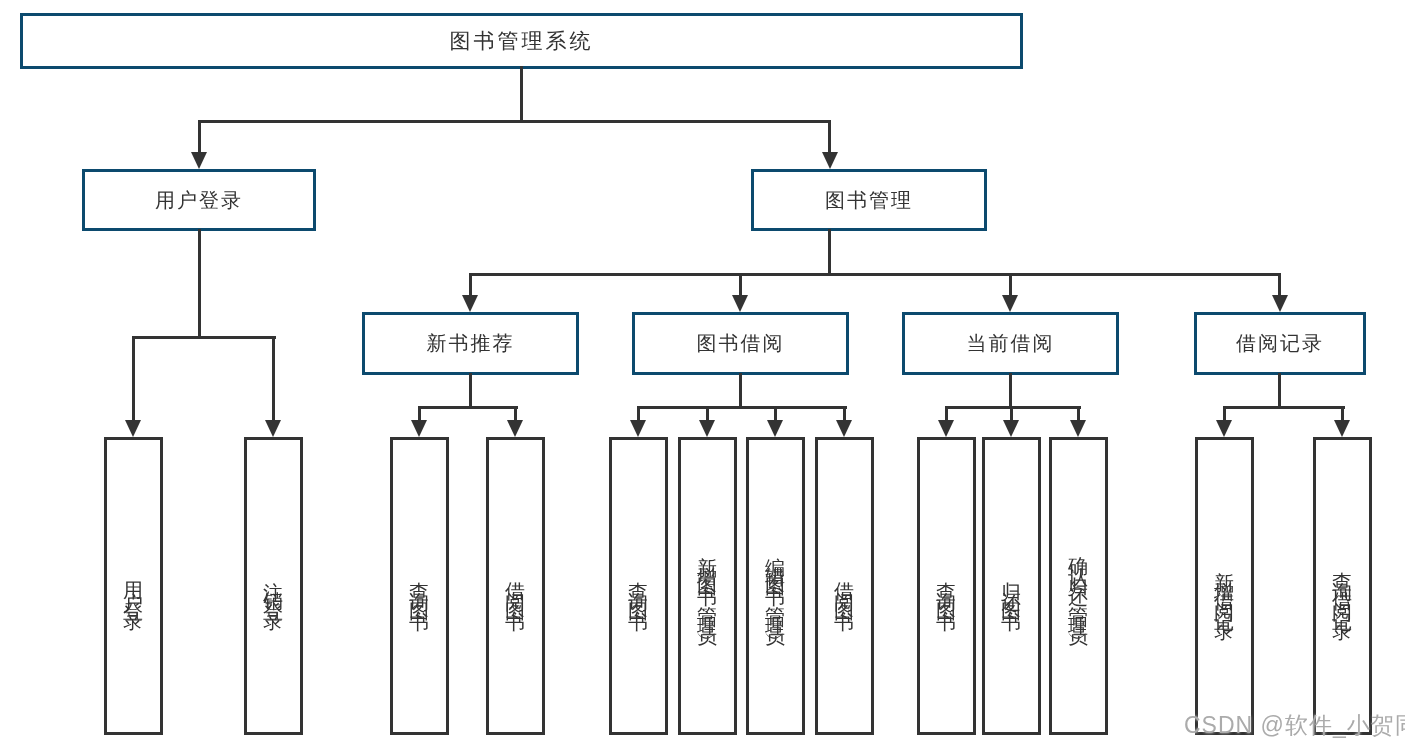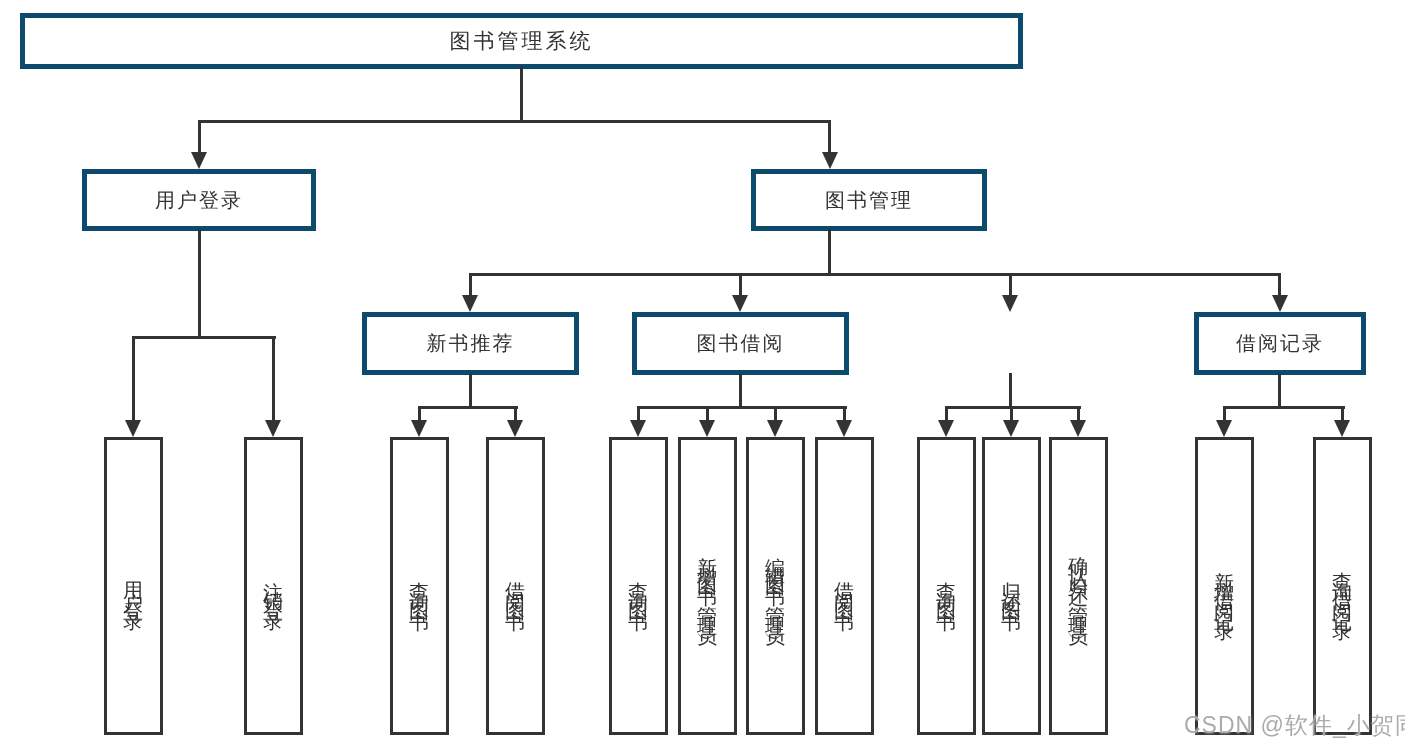--- a/index.html
+++ b/index.html
@@ -2,21 +2,21 @@
 <html><head>
 <meta charset="utf-8">
 <style>
   html,body{margin:0;padding:0;background:#ffffff;}
   .canvas{
     position:relative;width:1405px;height:747px;background:#ffffff;overflow:hidden;
     font-family:"Liberation Sans","DejaVu Sans",sans-serif;color:#333333;
   }
   
   .hbox{
-    position:absolute;box-sizing:border-box;background:#ffffff;border:5px solid #0c4a6e;
+    position:absolute;box-sizing:border-box;background:#ffffff;border:3px solid #0c4a6e;
     display:flex;align-items:center;justify-content:center;
     font-size:20px;letter-spacing:2px;color:#333333;white-space:nowrap;
   }
   .hbox.root{font-size:21px;letter-spacing:3px;}
   .vbox{
     position:absolute;box-sizing:border-box;background:#ffffff;border:3px solid #333333;
     width:59px;height:298px;top:437px;
     display:flex;align-items:center;justify-content:center;
   }
   .vbox span{
@@ -66,20 +66,21 @@
   <div class="ar" style="left:462px;top:295px;"></div>
   <div class="ln" style="left:739px;top:273px;width:3px;height:24px;"></div>
   <div class="ar" style="left:732px;top:295px;"></div>
   <div class="ln" style="left:1009px;top:273px;width:3px;height:24px;"></div>
   <div class="ar" style="left:1002px;top:295px;"></div>
   <div class="ln" style="left:1278px;top:273px;width:3px;height:24px;"></div>
   <div class="ar" style="left:1272px;top:295px;"></div>
 
   <div class="hbox" style="left:632px;top:312px;width:217px;height:63px;">图书借阅</div>
   <div class="hbox" style="left:362px;top:312px;width:217px;height:63px;">新书推荐</div>
+  <div class="hbox" style="left:902px;top:312px;width:217px;height:63px;">当前借阅</div>
   <div class="hbox" style="left:1194px;top:312px;width:172px;height:63px;">借阅记录</div>
 
   <div class="ln" style="left:469px;top:373px;width:3px;height:36px;"></div>
   <div class="ln" style="left:418px;top:406px;width:100px;height:3px;"></div>
   <div class="ln" style="left:418px;top:406px;width:3px;height:16px;"></div>
   <div class="ar" style="left:411px;top:420px;"></div>
   <div class="ln" style="left:514px;top:406px;width:3px;height:16px;"></div>
   <div class="ar" style="left:507px;top:420px;"></div>
 
   <div class="ln" style="left:739px;top:373px;width:3px;height:36px;"></div>

